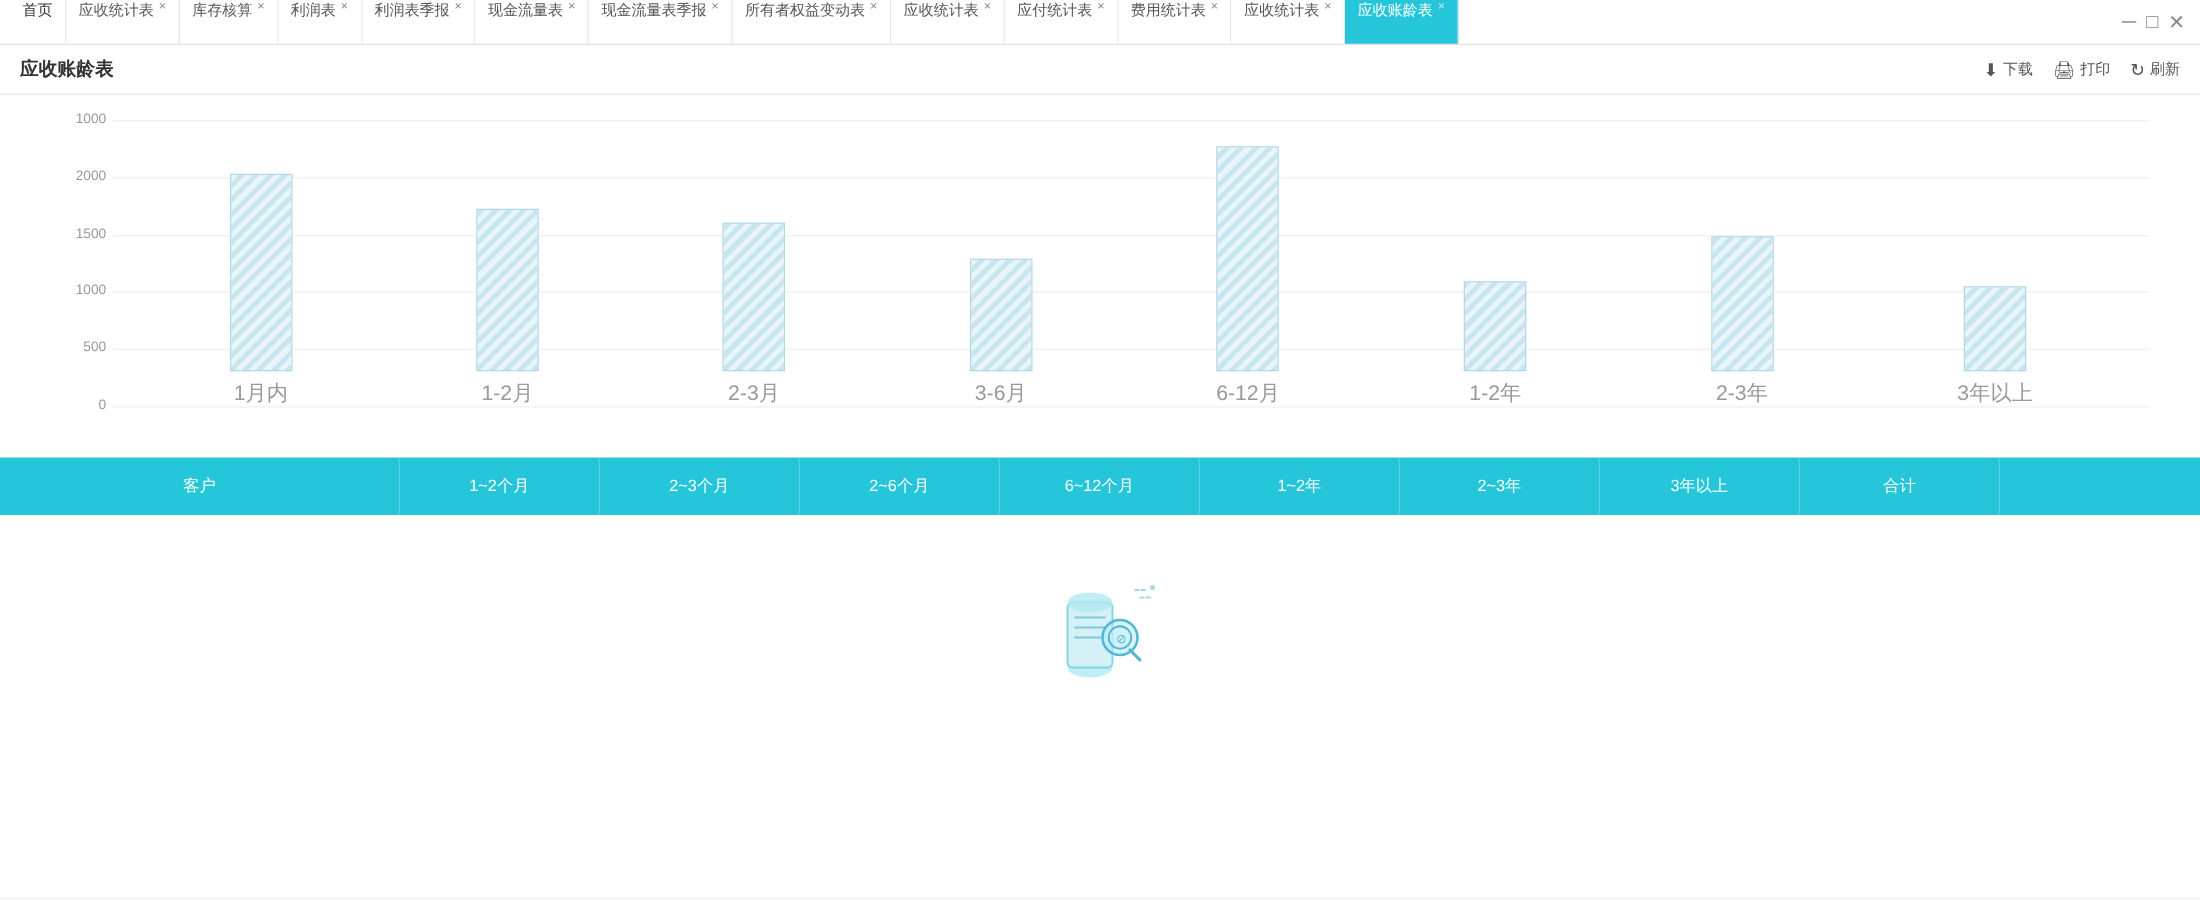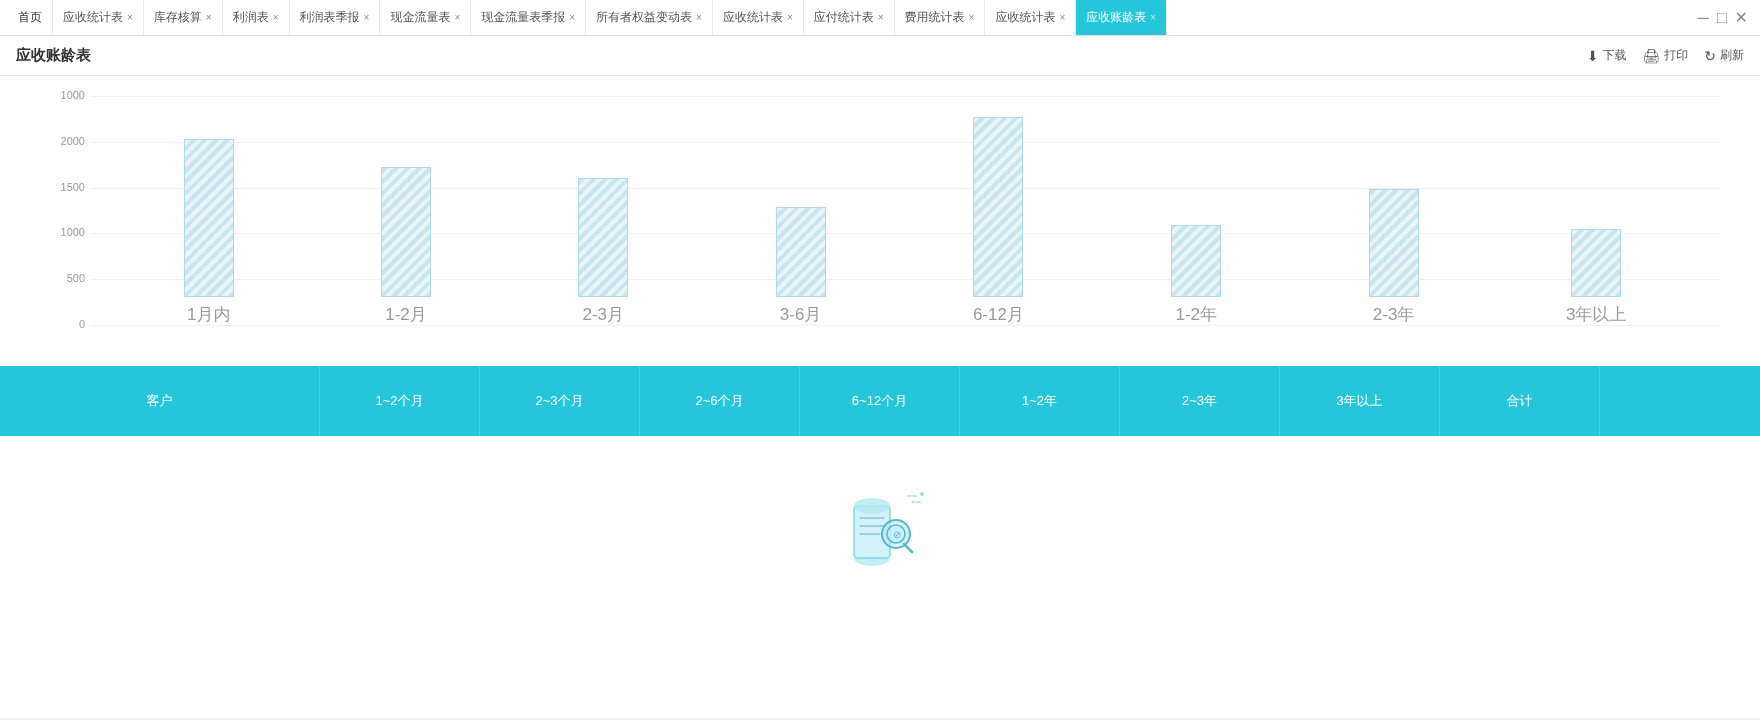--- a/index.html
+++ b/index.html
@@ -11,21 +11,20 @@
       align-items: center;
       background: #fff;
       border-bottom: 1px solid #e0e0e0;
       height: 36px;
       padding: 0 8px;
       overflow: hidden;
       white-space: nowrap;
     }
     .tab-item {
       display: inline-flex;
-      align-items: center;
       padding: 0 10px;
       height: 36px;
       cursor: pointer;
       font-size: 12px;
       color: #555;
       border-right: 1px solid #e8e8e8;
       gap: 4px;
       flex-shrink: 0;
     }
     .tab-item:first-child {
@@ -172,21 +171,21 @@
 
     
     .table-header {
       display: grid;
       grid-template-columns: 2fr 1fr 1fr 1fr 1fr 1fr 1fr 1fr 1fr 1fr;
       background: #26c6da;
       color: #fff;
       font-size: 13px;
     }
     .table-header-cell {
-      padding: 26px 8px;
+      padding: 14px 8px;
       text-align: center;
       border-right: 1px solid rgba(255,255,255,0.2);
     }
     .table-header-cell:first-child {
       text-align: center;
     }
 
     
     .empty-state {
       display: flex;

